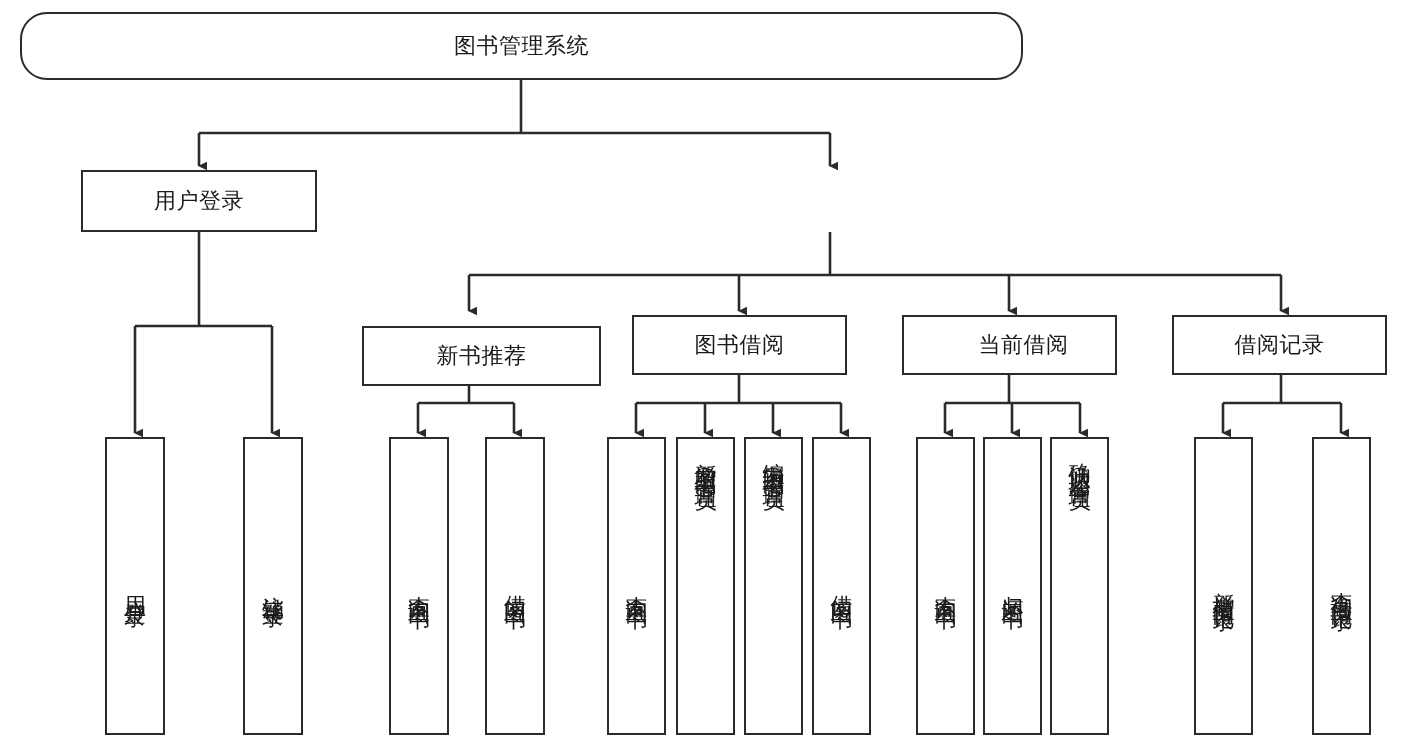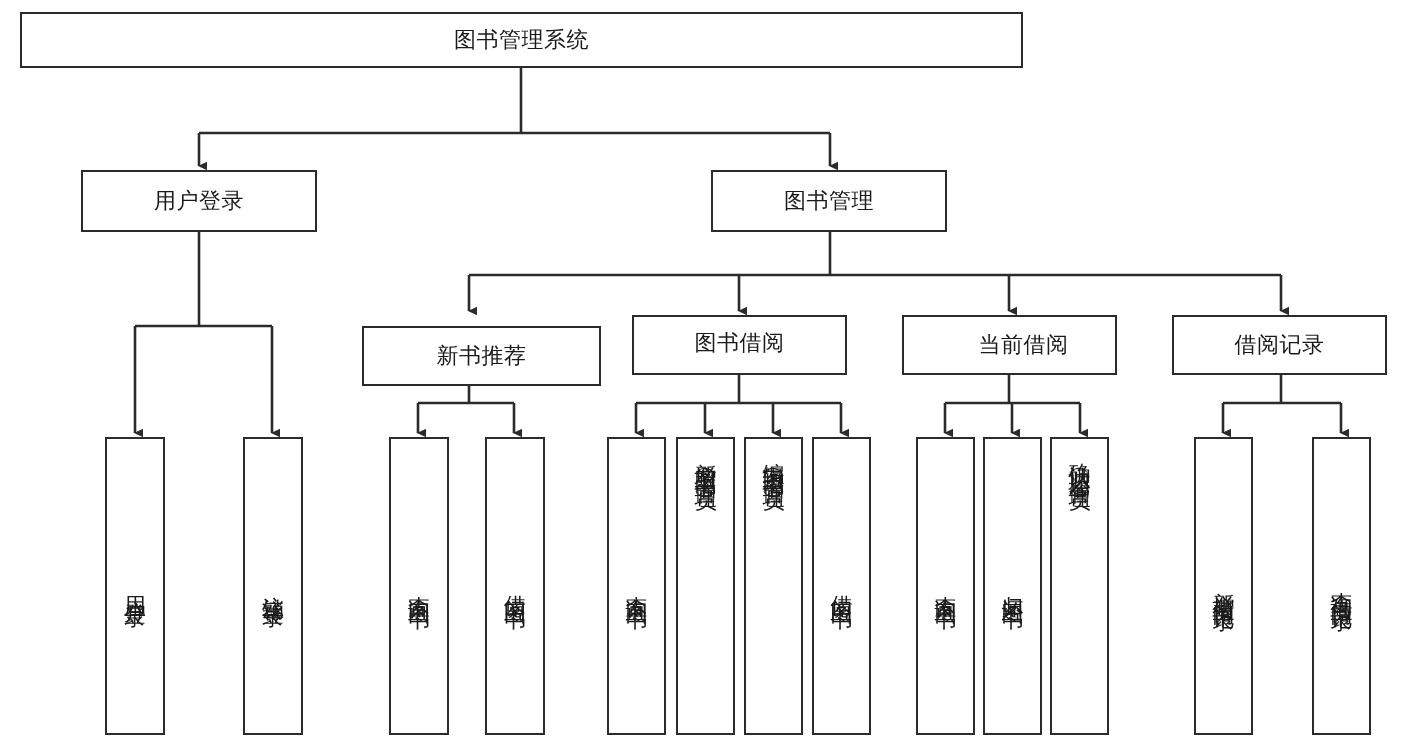--- a/index.html
+++ b/index.html
@@ -122,37 +122,34 @@
       <line x1="1012" y1="403" x2="1012" y2="433" marker-end="url(#arrowhead)"></line>
       <line x1="1080" y1="403" x2="1080" y2="433" marker-end="url(#arrowhead)"></line>
 
       <line x1="1281" y1="375" x2="1281" y2="403"></line>
       <line x1="1223" y1="403" x2="1341" y2="403"></line>
       <line x1="1223" y1="403" x2="1223" y2="433" marker-end="url(#arrowhead)"></line>
       <line x1="1341" y1="403" x2="1341" y2="433" marker-end="url(#arrowhead)"></line>
     </g>
   </svg>
 
-  <div class="node-box" style="left:20px; top:12px; width:1003px; height:56px;">
+  <div class="node-box" style="left:20px; top:12px; width:1003px; height:68px;border-radius:27px;">
     <span class="node-label-h">图书管理系统</span>
   </div>
 
   <div class="node-box" style="left:81px; top:170px; width:236px; height:62px;">
     <span class="node-label-h">用户登录</span>
   </div>
 
-  <div class="node-box" style="left:711px; top:170px; width:236px; height:62px;">
-    <span class="node-label-h">图书管理</span>
-  </div>
 
   <div class="node-box" style="left:362px; top:326px; width:239px; height:60px;">
     <span class="node-label-h">新书推荐</span>
   </div>
 
-  <div class="node-box" style="left:632px; top:315px; width:215px; height:60px;font-family:Liberation Mono, monospace;">
+  <div class="node-box" style="left:632px; top:315px; width:215px; height:60px;">
     <span class="node-label-h">图书借阅</span>
   </div>
 
   <div class="node-box" style="left:902px; top:315px; width:215px; height:60px;padding-left:28px;">
     <span class="node-label-h">当前借阅</span>
   </div>
 
   <div class="node-box" style="left:1172px; top:315px; width:215px; height:60px;">
     <span class="node-label-h">借阅记录</span>
   </div>

